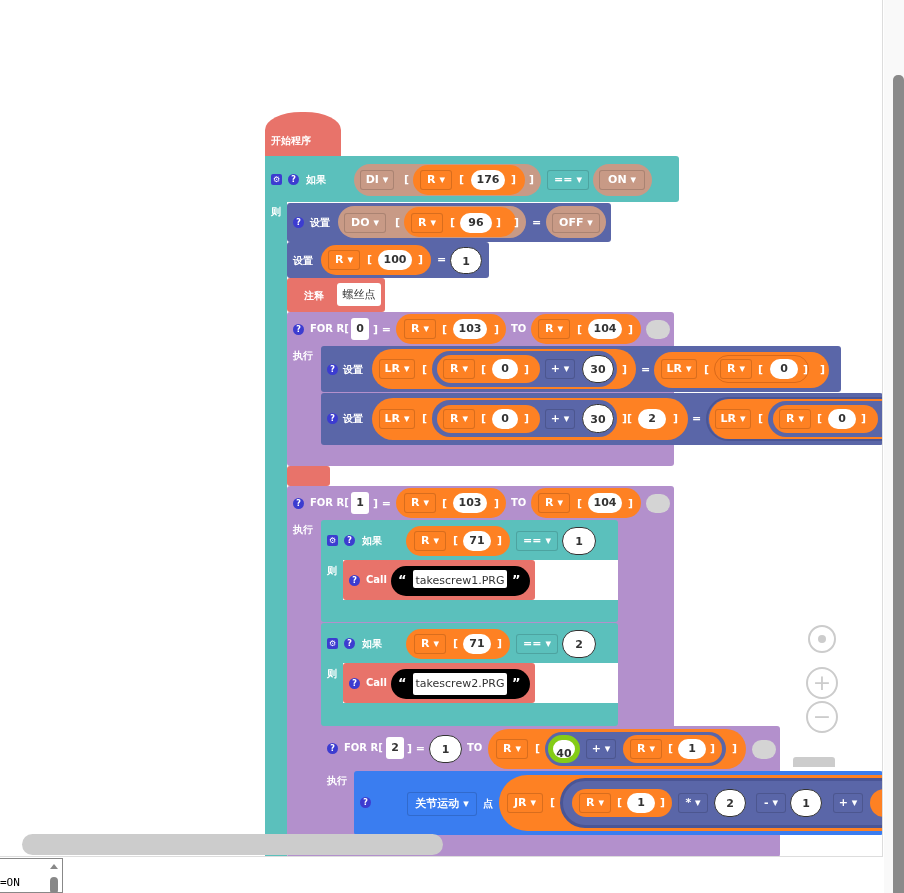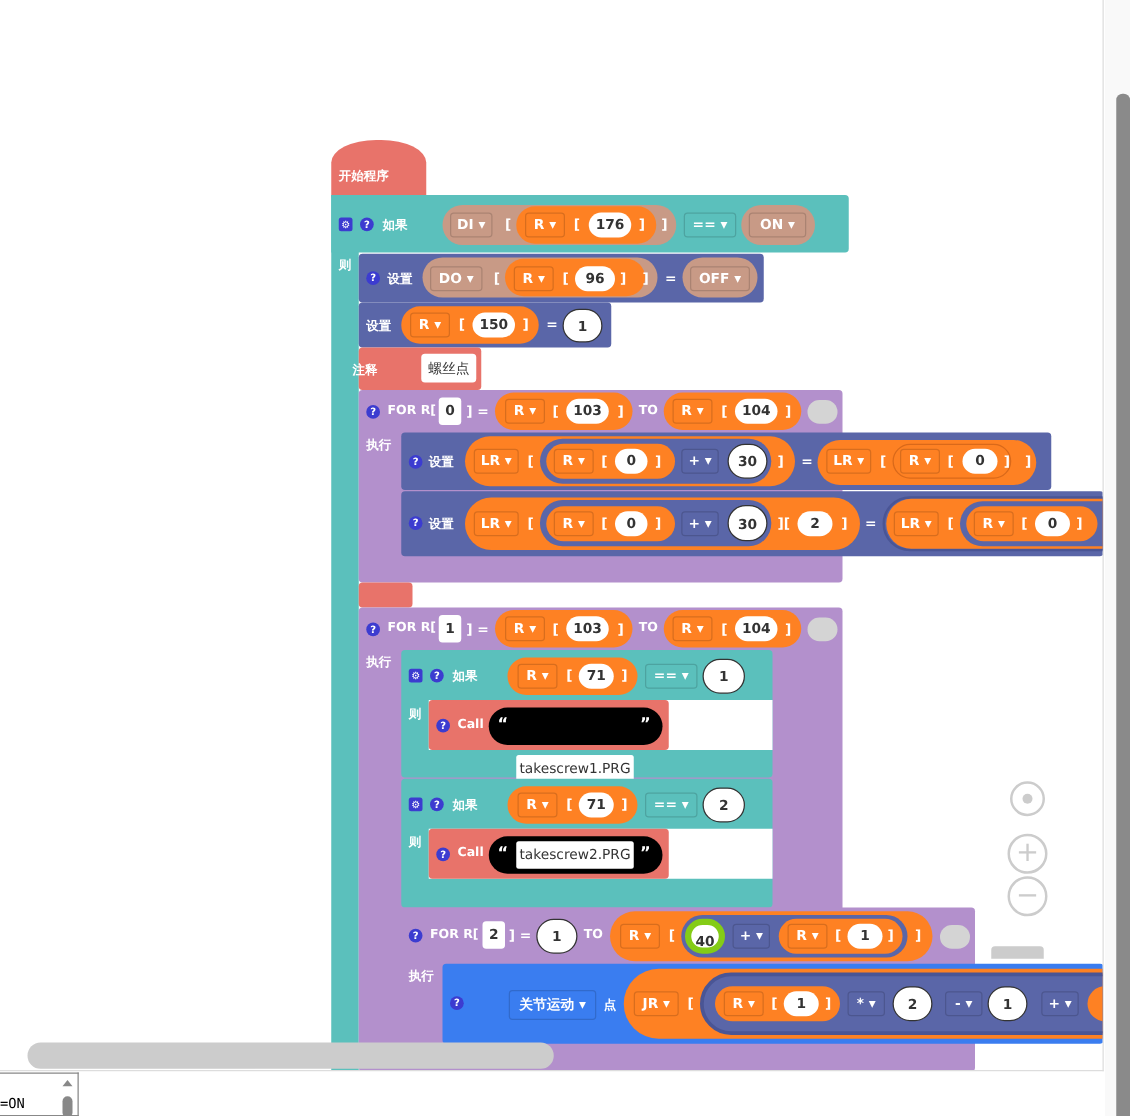--- a/index.html
+++ b/index.html
@@ -62,27 +62,27 @@
   <span class="br" style="left:514px;top:216px;">]</span>
   <span class="br" style="left:532px;top:216px;">=</span>
   <div class="pill" style="left:546px;top:206px;width:60px;height:32px;background:#c89a86;"></div>
   <div class="dd" style="left:552px;top:213px;width:48px;height:20px;background:#c89a86;line-height:18px;"><span>OFF</span> <span>▾</span></div>
 
   <div class="blk" style="left:287px;top:242px;width:202px;height:36px;background:#5a66a8;border-radius:3px;"></div>
   <span class="txt" style="left:293px;top:254px;">设置</span>
   <div class="pill" style="left:321px;top:245px;width:110px;height:30px;background:#fe8123;"></div>
   <div class="dd" style="left:328px;top:250px;width:32px;height:20px;background:#fe8123;line-height:18px;"><span>R</span> <span>▾</span></div>
   <span class="br" style="left:367px;top:253px;">[</span>
-  <div class="num" style="left:378px;top:250px;width:34px;height:20px;line-height:20px;">150</div>
+  <div class="num" style="left:378px;top:250px;width:34px;height:20px;line-height:20px;">100</div>
   <span class="br" style="left:418px;top:253px;">]</span>
   <span class="br" style="left:437px;top:253px;">=</span>
   <div class="num" style="left:450px;top:247px;width:32px;height:27px;line-height:27px;border:1px solid #333;border-radius:14px;">1</div>
 
   <div class="blk" style="left:287px;top:278px;width:98px;height:34px;background:#e8736a;border-radius:3px;"></div>
-  <span class="txt" style="left:282px;top:289px;">注释</span>
+  <span class="txt" style="left:304px;top:289px;">注释</span>
   <div class="num" style="left:337px;top:283px;width:44px;height:23px;line-height:23px;border-radius:3px;font-weight:normal;">螺丝点</div>
 
   <div class="blk" style="left:287px;top:312px;width:387px;height:154px;background:#b390cc;border-radius:3px;"></div>
   <span class="help" style="left:293px;top:324px;">?</span>
   <span class="txt" style="left:310px;top:323px;">FOR R[</span>
   <div class="num" style="left:351px;top:318px;width:18px;height:22px;line-height:22px;border-radius:3px;">0</div>
   <span class="br" style="left:373px;top:323px;">] =</span>
   <div class="pill" style="left:396px;top:314px;width:110px;height:30px;background:#fe8123;"></div>
   <div class="dd" style="left:404px;top:319px;width:32px;height:20px;background:#fe8123;line-height:18px;"><span>R</span> <span>▾</span></div>
   <span class="br" style="left:442px;top:323px;">[</span>
@@ -184,21 +184,21 @@
   <div class="num" style="left:463px;top:531px;width:28px;height:20px;line-height:20px;">71</div>
   <span class="br" style="left:497px;top:534px;">]</span>
   <div class="dd" style="left:516px;top:531px;width:42px;height:20px;background:#5bc0bc;line-height:18px;"><span>==</span> <span>▾</span></div>
   <div class="num" style="left:562px;top:527px;width:34px;height:28px;line-height:28px;border:1px solid #333;border-radius:14px;">1</div>
   <span class="txt" style="left:327px;top:564px;">则</span>
   <div class="blk" style="left:343px;top:560px;width:192px;height:40px;background:#e8736a;border-radius:3px;"></div>
   <span class="help" style="left:349px;top:575px;">?</span>
   <span class="txt" style="left:366px;top:574px;">Call</span>
   <div class="pill" style="left:391px;top:566px;width:139px;height:30px;background:#000000;"></div>
   <span class="br" style="left:398px;top:572px;font-size:13px;">“</span>
-  <div class="num" style="left:413px;top:604px;width:94px;height:28px;line-height:22px;border-radius:2px;font-weight:normal;">takescrew1.PRG</div>
+  <div class="num" style="left:413px;top:570px;width:94px;height:18px;line-height:22px;border-radius:2px;font-weight:normal;">takescrew1.PRG</div>
   <span class="br" style="left:512px;top:572px;font-size:13px;">”</span>
 
   <div class="blk" style="left:321px;top:623px;width:297px;height:103px;background:#5bc0bc;border-radius:3px;"></div>
   <div class="blk" style="left:343px;top:663px;width:275px;height:40px;background:#ffffff;"></div>
   <span class="gear" style="left:327px;top:638px;">⚙</span>
   <span class="help" style="left:344px;top:638px;">?</span>
   <span class="txt" style="left:362px;top:637px;">如果</span>
   <div class="pill" style="left:406px;top:629px;width:104px;height:30px;background:#fe8123;"></div>
   <div class="dd" style="left:414px;top:634px;width:32px;height:20px;background:#fe8123;line-height:18px;"><span>R</span> <span>▾</span></div>
   <span class="br" style="left:453px;top:637px;">[</span>

